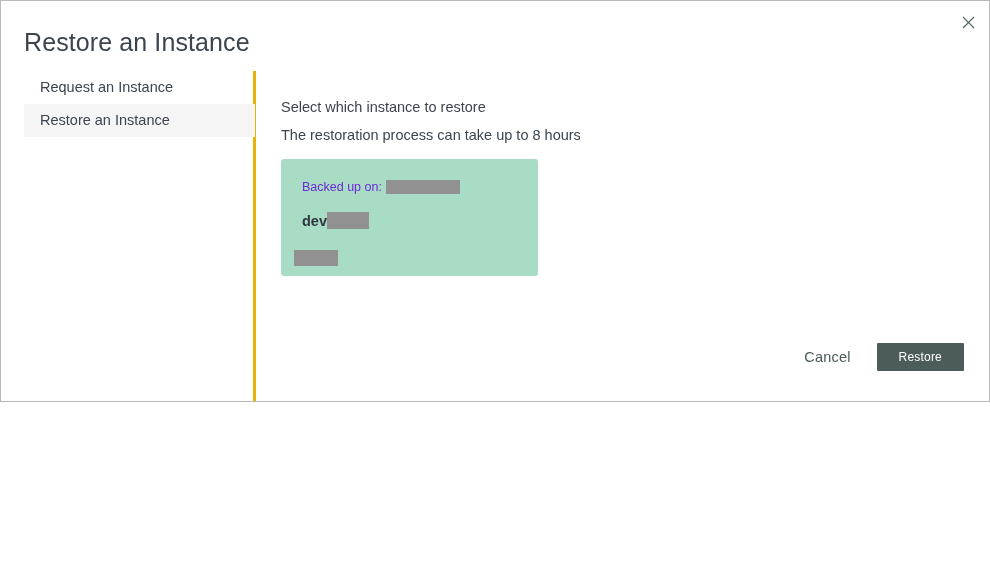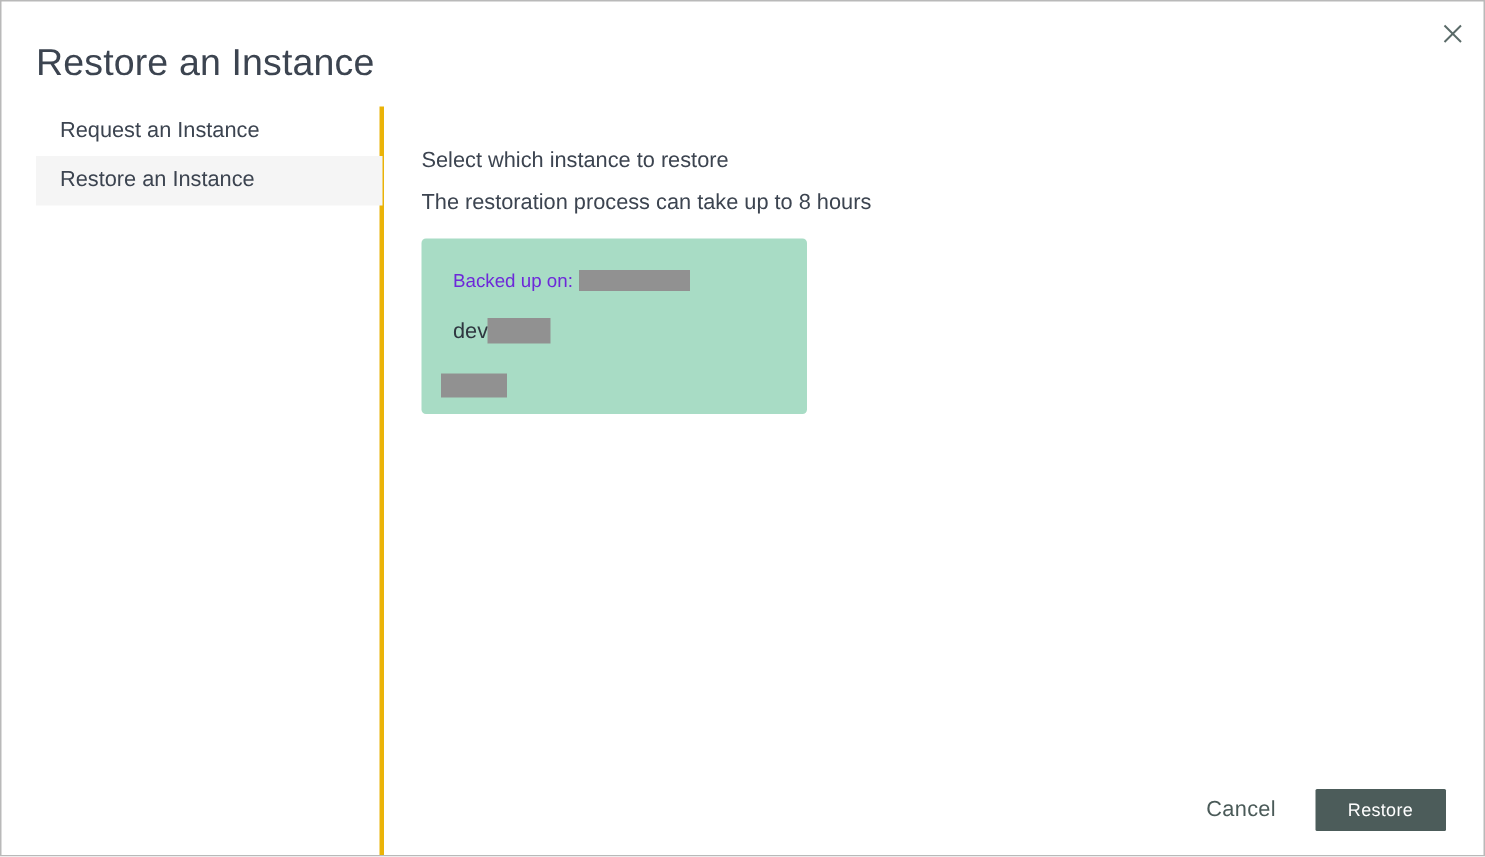--- a/index.html
+++ b/index.html
@@ -8,21 +8,21 @@
     background: #ffffff;
   }
   body {
     font-family: "Liberation Sans", sans-serif;
     -webkit-font-smoothing: antialiased;
   }
 
   .dialog {
     position: relative;
     width: 990px;
-    height: 571px;
+    height: 402px;
     box-sizing: border-box;
     background: #ffffff;
     border: 1px solid #b9b9b9;
     overflow: hidden;
   }
 
   
   .close-btn {
     position: absolute;
     top: 8px;
@@ -140,21 +140,21 @@
   }
   .card-row1 .label { margin-right: 4px; }
 
   .card-row2 {
     position: absolute;
     left: 21px;
     top: 53px;
     display: flex;
     align-items: center;
     font-size: 14.5px;
-    font-weight: normal;
+    font-weight: bold;
     color: #2f3740;
     white-space: nowrap;
   }
 
   .card-row3 {
     position: absolute;
     left: 13px;
     top: 89px;
   }
 
@@ -164,21 +164,21 @@
     vertical-align: middle;
   }
   .redaction.r-date   { width: 74px; height: 14px; }
   .redaction.r-name   { width: 42px; height: 17px; }
   .redaction.r-extra  { width: 44px; height: 16px; }
 
   
   .footer {
     position: absolute;
     right: 25px;
-    bottom: 14px;
+    bottom: 28px;
     display: flex;
     align-items: center;
     justify-content: flex-end;
   }
   .btn-cancel {
     font-size: 14.5px;
     color: #4a5a58;
     background: transparent;
     border: none;
     padding: 8px 12px;

